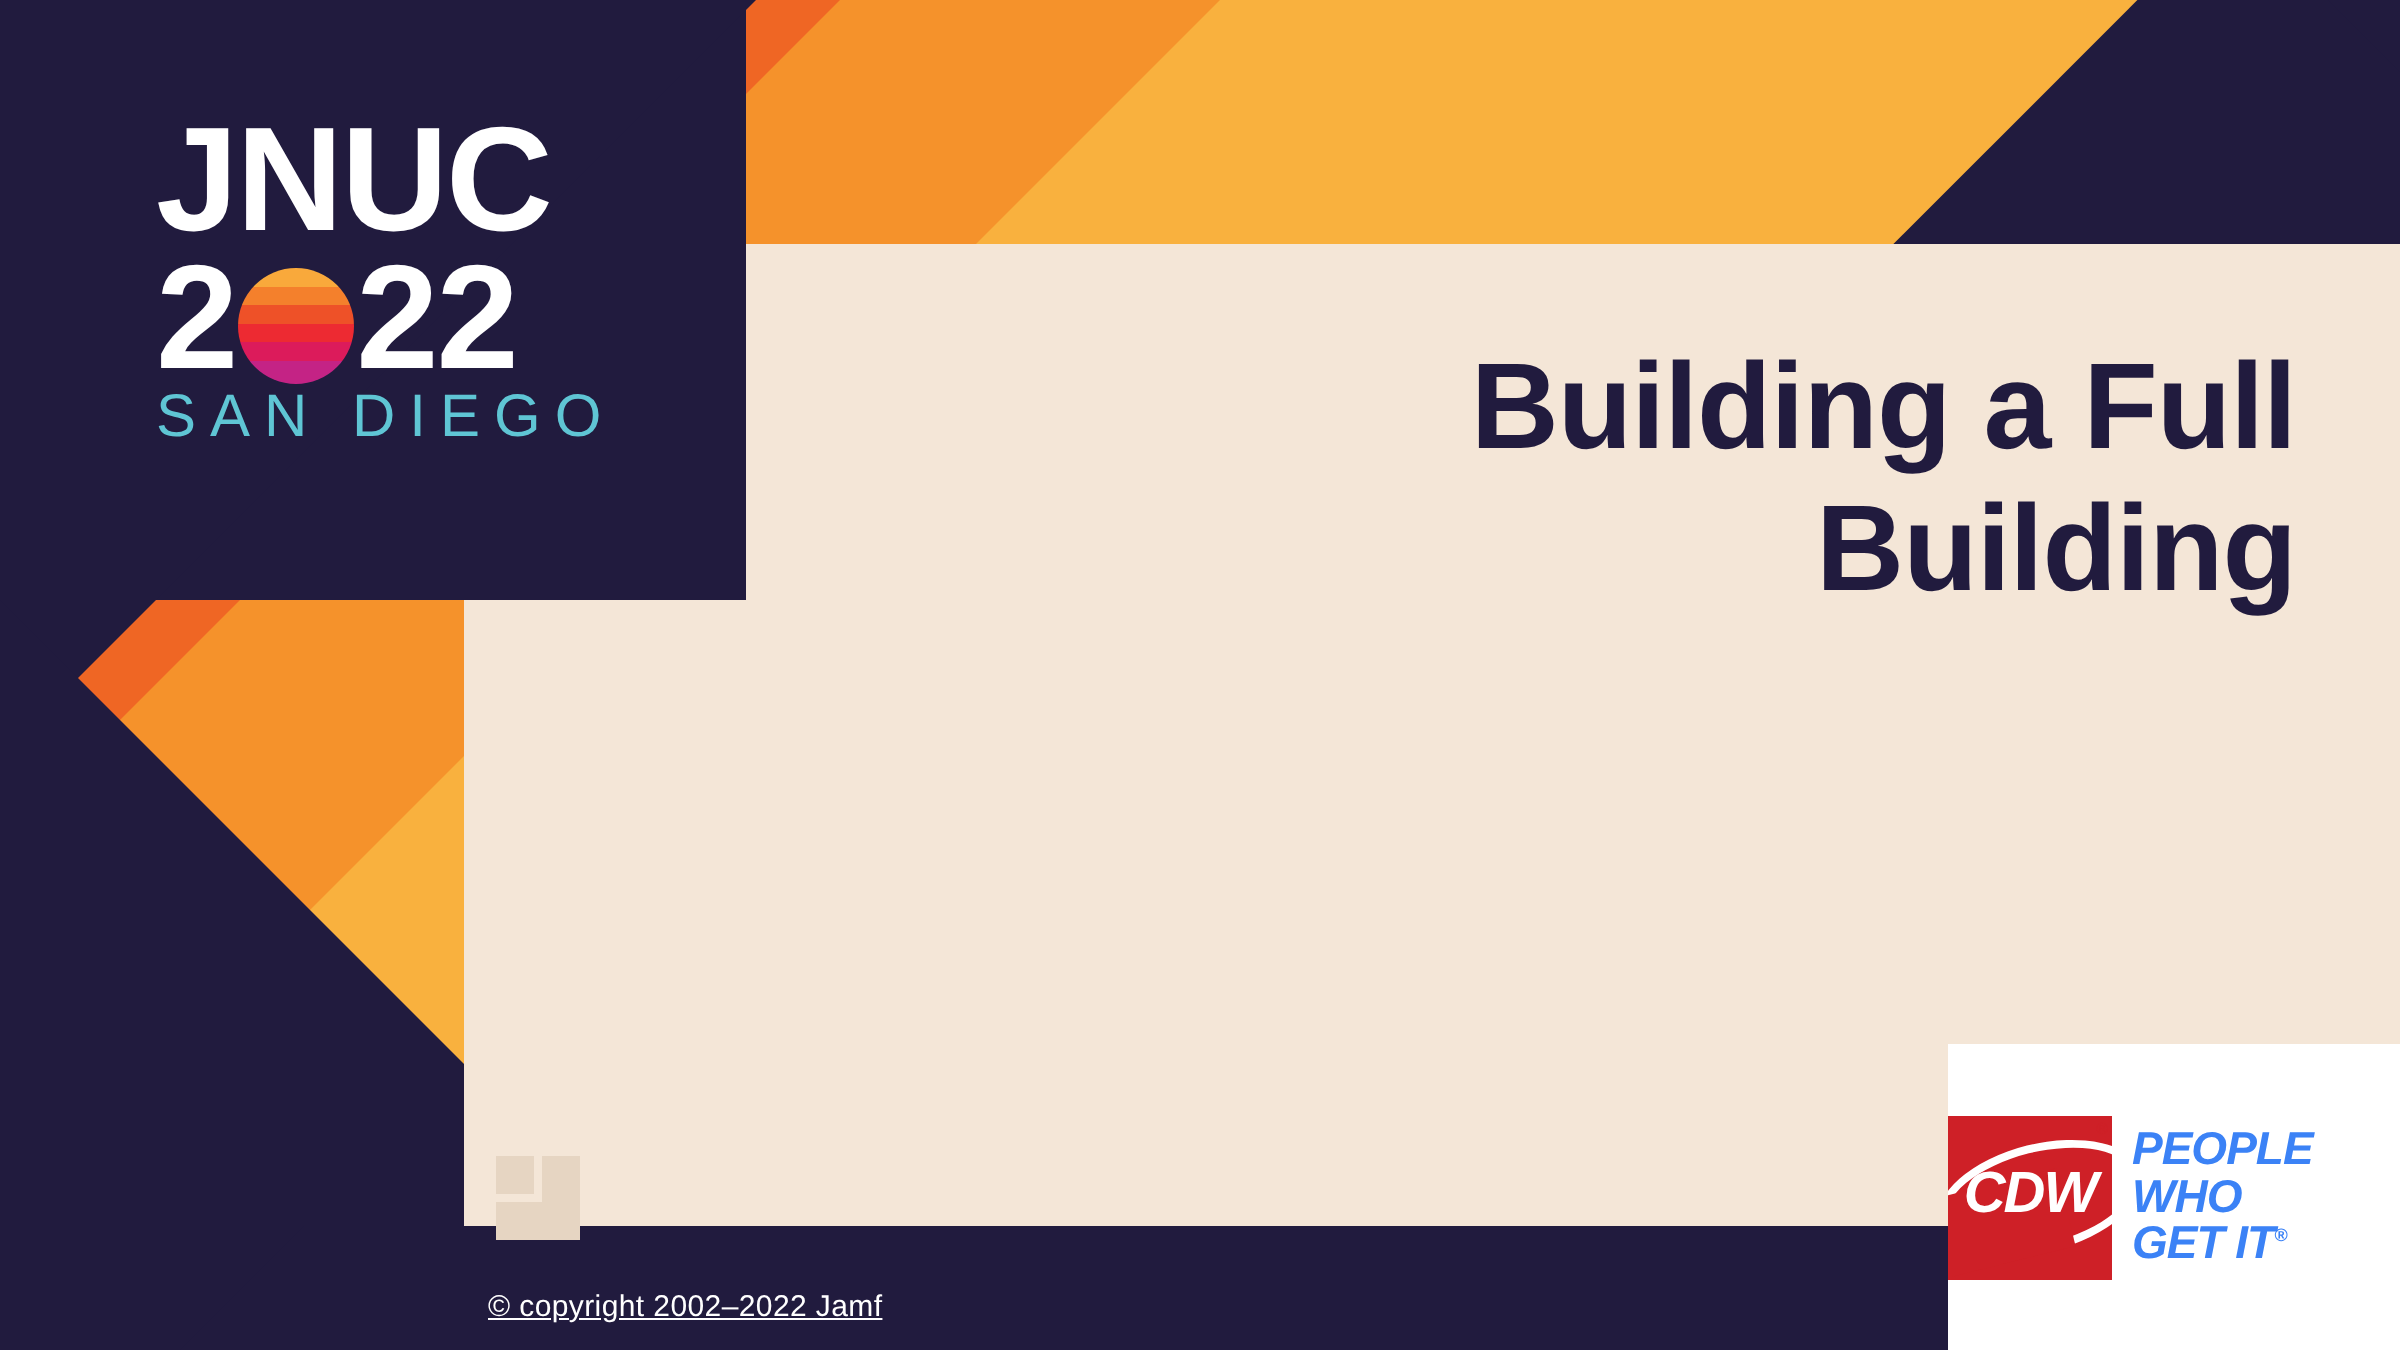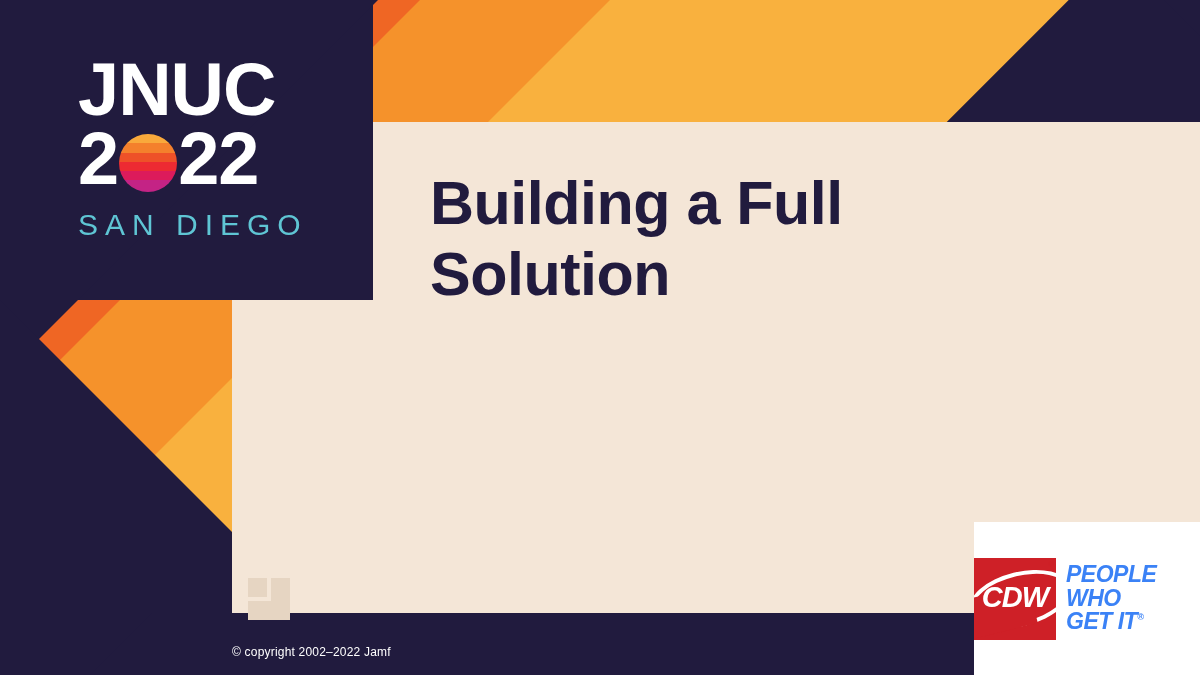--- a/index.html
+++ b/index.html
@@ -84,45 +84,45 @@
     background:linear-gradient(to bottom,
       #F9A93B 0%, #F9A93B 16%,
       #F4802C 16%, #F4802C 32%,
       #EE5128 32%, #EE5128 48%,
       #ED2A32 48%, #ED2A32 64%,
       #DC1B5B 64%, #DC1B5B 80%,
       #C42385 80%, #C42385 100%);
     position:relative;top:4px;
   }
   .logo-sub{
-    margin-top:16px;font-size:30px;color:#5FC5D4;letter-spacing:7px;
+    margin-top:0;font-size:30px;color:#5FC5D4;letter-spacing:7px;
     font-weight:300;
   }
 
   
   .title{
     position:absolute;left:430px;top:168px;width:718px;
-    text-align:left;
+    text-align:right;
     color:#211B3E;
     font-size:61px;font-weight:bold;line-height:1.16;
     letter-spacing:-0.5px;
   }
 
   
   .watermark{
     position:absolute;left:248px;top:578px;width:42px;height:42px;
   }
   .wm-a{position:absolute;left:0;top:0;width:19px;height:19px;background:#E6D5C2;}
   .wm-b{position:absolute;left:23px;top:0;width:19px;height:42px;background:#E6D5C2;}
   .wm-c{position:absolute;left:0;top:23px;width:42px;height:19px;background:#E6D5C2;}
 
   
   .copyright{
-    position:absolute;left:232px;top:645px;
-    font-size:12px;color:#FFFFFF;letter-spacing:0.2px;
+    position:absolute;left:244px;top:645px;
+    font-size:15px;color:#FFFFFF;letter-spacing:0.2px;text-decoration:underline;
   }
 
   
   .cdw{
     position:absolute;right:0;bottom:0;width:262px;height:153px;
     background:#FFFFFF;
     display:flex;align-items:center;gap:10px;
   }
   .cdw-mark{
     position:relative;width:82px;height:82px;background:#CE2027;
@@ -181,21 +181,21 @@
     <div class="logo-row2">
       <span>2</span>
       <span class="sun"></span>
       <span>22</span>
     </div>
     <div class="logo-sub">SAN DIEGO</div>
   </div>
 
   <div class="title">
     <div>Building a Full</div>
-    <div>Solution</div>
+    <div>Building</div>
   </div>
 
   <div class="watermark">
     <div class="wm-a"></div>
     <div class="wm-b"></div>
     <div class="wm-c"></div>
   </div>
 
   <div class="copyright">© copyright 2002–2022 Jamf</div>
 

